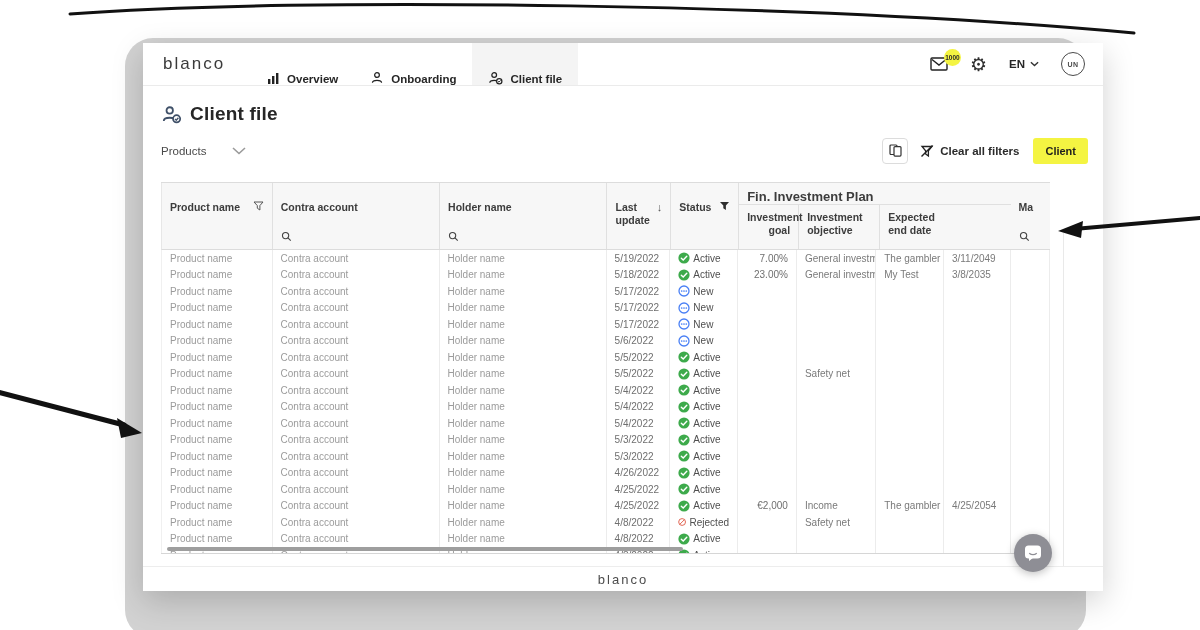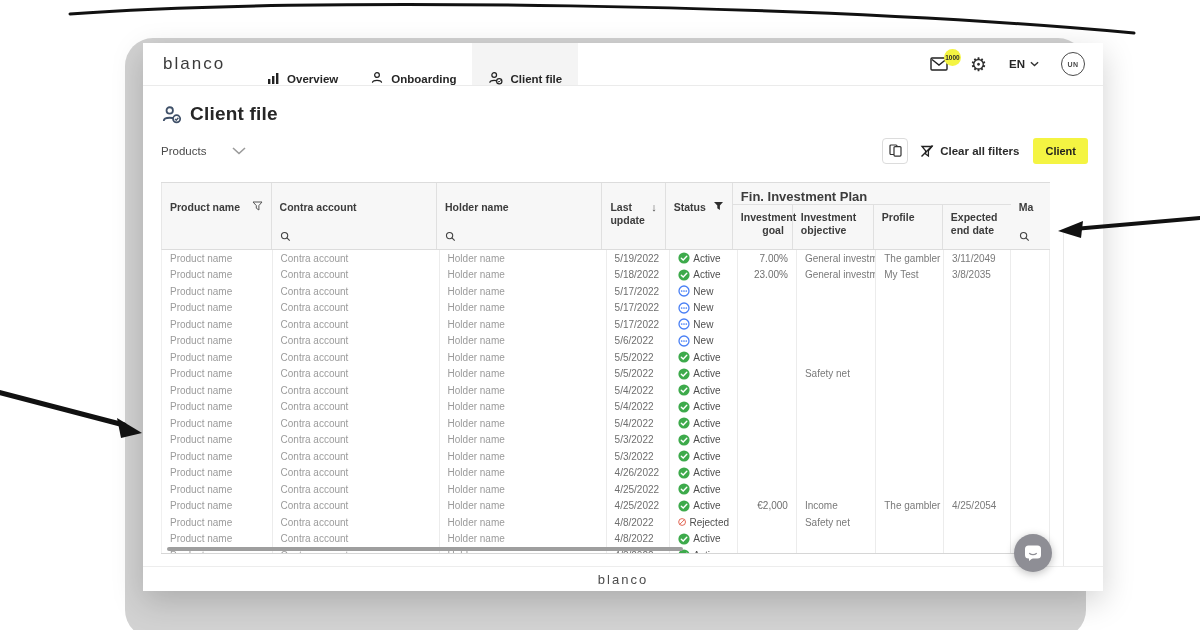--- a/index.html
+++ b/index.html
@@ -269,21 +269,20 @@
                   <path d="M1 1 H10 L6.9 4.6 V9 L4.3 7.2 V4.6 Z" fill="#2e2e2e"></path>
                 </svg>
             </span>
           </div>
         </div>
         <div class="hcol group-wrap w-group">
           <div class="group-label">Fin. Investment Plan</div>
           <div class="group-cols">
             <div class="gcol w-goal">Investment goal</div>
             <div class="gcol w-objective">Investment objective</div>
-            <div class="gcol w-profile">Profile</div>
             <div class="gcol w-end" style="border-right:0;">Expected end date</div>
           </div>
         </div>
         <div class="hcol w-ma" style="border-right:0;">
           <div class="hlabel">
               <span>Ma</span>
             </div>
           <span class="hsearch">
             <svg width="11" height="11" viewBox="0 0 12 12" fill="none" stroke="#444" stroke-width="1.2">
                 <circle cx="5" cy="5" r="3.4"></circle>

